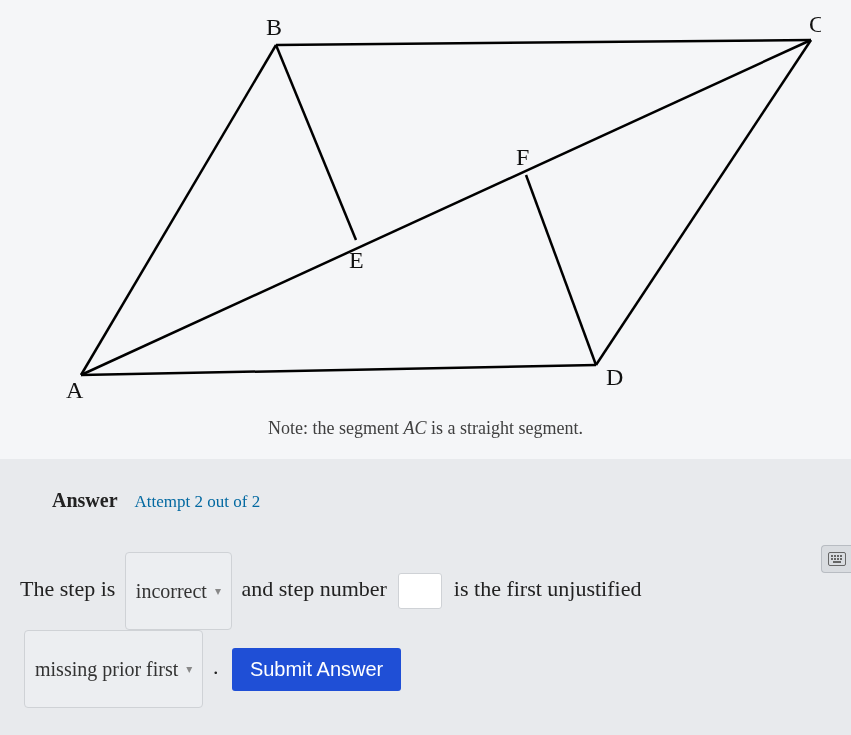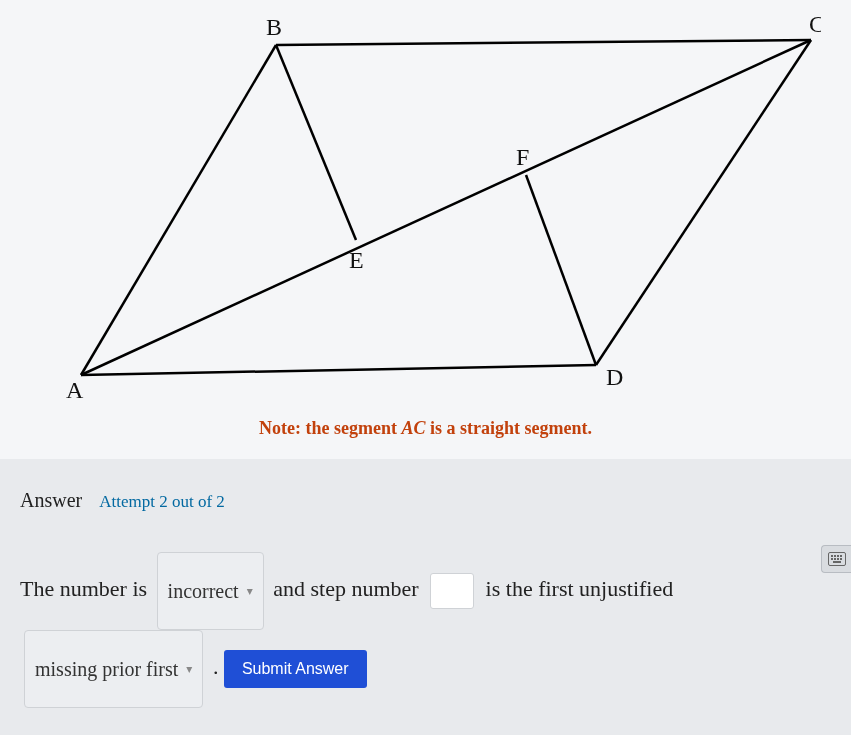--- a/index.html
+++ b/index.html
@@ -15,42 +15,42 @@
       background: #f5f6f8;
       padding: 10px 20px 20px 20px;
       position: relative;
     }
     .diagram-svg {
       display: block;
       margin: 0 auto;
     }
     .note {
       text-align: center;
-      color: #c2410c;
+      color: #404040;
       font-size: 18px;
       margin-top: 18px;
       font-family: Georgia, serif;
-      font-weight: bold;
     }
     .note .italic {
       font-style: italic;
       font-family: 'Times New Roman', serif;
     }
     .answer-section {
       padding: 30px 20px 20px 20px;
       background: #e8eaed;
     }
     .answer-header {
       font-size: 20px;
       color: #222;
       margin-bottom: 40px;
     }
     .answer-header .bold {
-      font-weight: normal;
+      font-weight: bold;
       margin-right: 12px;
+      margin-left: 32px;
     }
     .answer-header .attempt {
       color: #0369a1;
       font-size: 17px;
     }
     .proof-text {
       font-size: 22px;
       line-height: 2.2;
       color: #222;
     }
@@ -80,27 +80,28 @@
       border: 1px solid #cfd2d6;
       border-radius: 3px;
       vertical-align: middle;
       margin: 0 6px;
     }
     .submit-btn {
       display: inline-block;
       background: #1f4fd6;
       color: #fff;
       font-family: Arial, sans-serif;
-      font-size: 16px;
+      font-size: 20px;
       font-weight: 500;
       padding: 10px 18px;
       border: none;
       border-radius: 3px;
       cursor: pointer;
       vertical-align: middle;
+      margin-left: 8px;
     }
     .keypad-icon {
       position: absolute;
       right: 0;
       top: 545px;
       width: 30px;
       height: 28px;
       background: #d9dce0;
       border: 1px solid #b8bcc2;
       border-right: none;
@@ -141,21 +142,21 @@
   </div>
 </div>
 
 <div class="answer-section">
   <div class="answer-header">
     <span class="bold">Answer</span>
     <span class="attempt">Attempt 2 out of 2</span>
   </div>
 
   <div class="proof-text">
-    <span>The number is </span>
+    <span>The step is </span>
     <span class="dropdown">
       <span>incorrect</span>
       <span class="chev">▾</span>
     </span>
     <span> and step number </span>
     <span class="num-input"></span>
     <span> is the first unjustified</span>
     <br>
     <span class="dropdown">
       <span>missing prior first</span>

